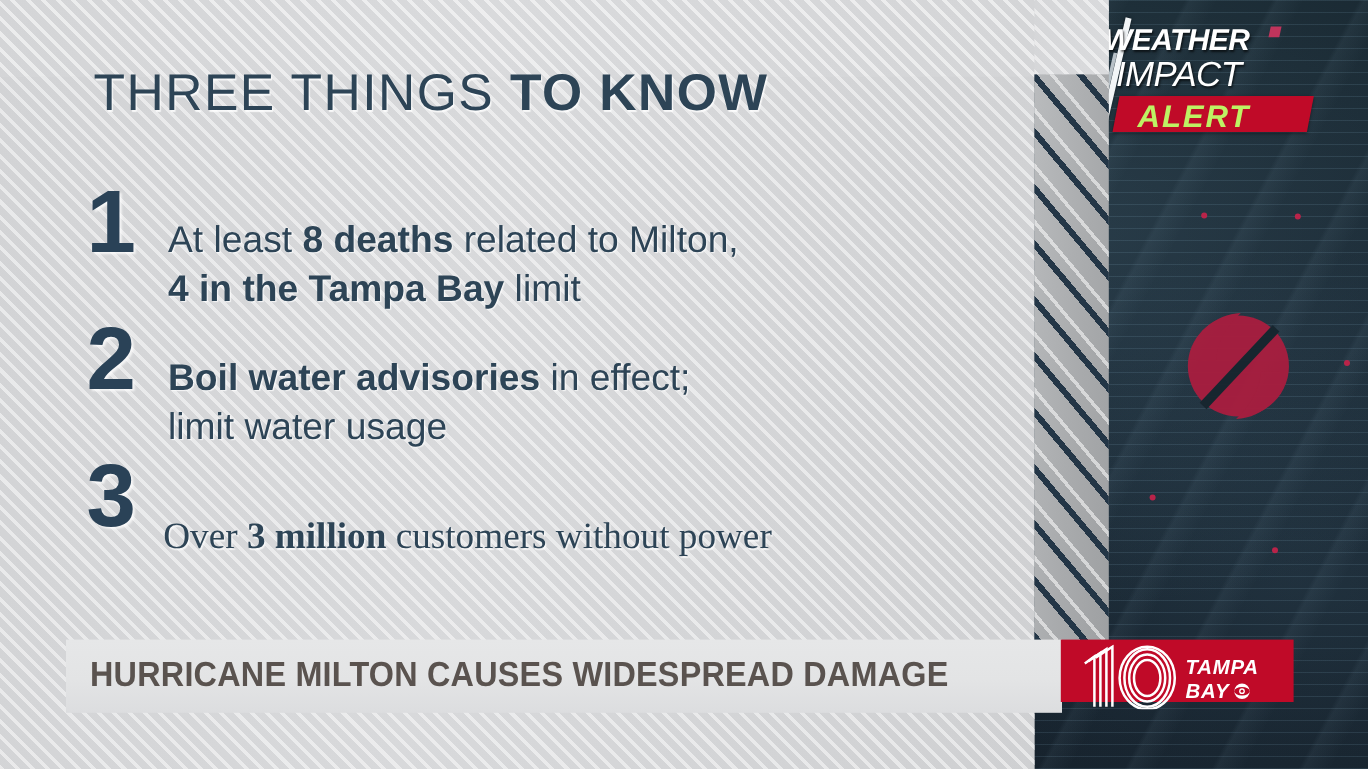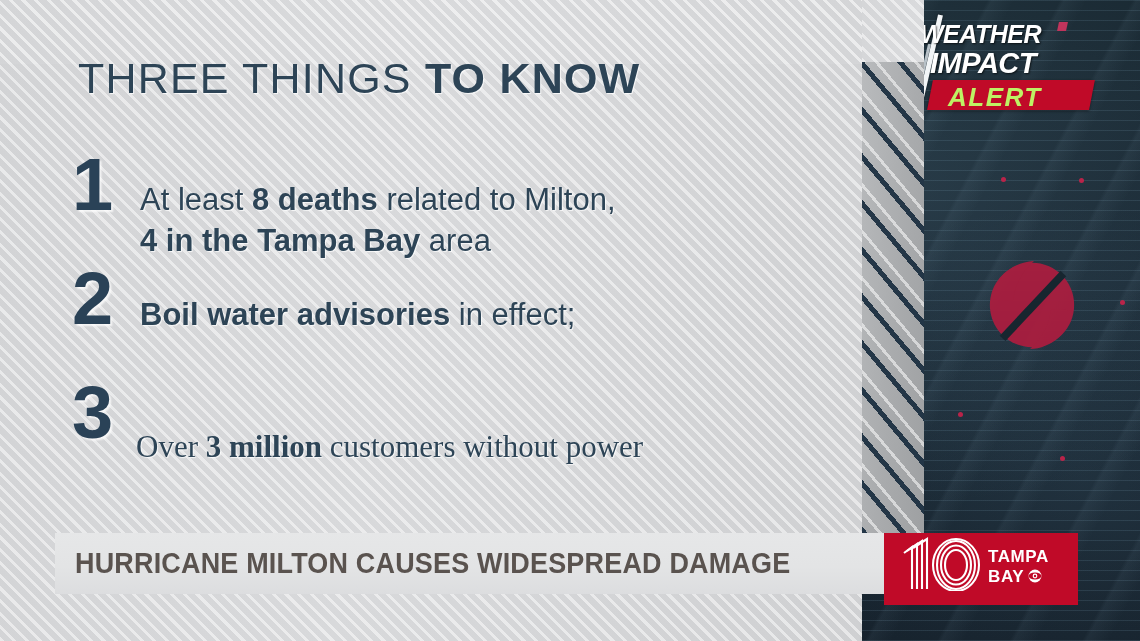--- a/index.html
+++ b/index.html
@@ -94,21 +94,21 @@
     font-style: italic;
     letter-spacing: -0.5px;
     color: #ffffff;
     text-shadow: 1px 1px 2px rgba(0,0,0,.65);
     white-space: nowrap;
   }
   #wia .line-impact {
     position: absolute;
     left: 20px; top: 29px;
     font-size: 29px;
-    font-weight: bold;
+    font-weight: normal;
     font-style: italic;
     letter-spacing: -0.5px;
     color: #ffffff;
     text-shadow: 1px 1px 2px rgba(0,0,0,.65);
     white-space: nowrap;
   }
   #wia .alert-band {
     position: absolute;
     left: 20px; top: 62px;
     width: 162px; height: 30px;
@@ -256,22 +256,23 @@
     color: #5a534f;
     white-space: nowrap;
     transform: scaleX(.93);
     transform-origin: left center;
   }
 
   
   #logo-block {
     position: absolute;
     left: 884px; top: 533px;
-    width: 194px; height: 72px;
+    width: 194px; height: 52px;
     background: #c00a28;
+    font-style: italic;
   }
   #logo-10 {
     position: absolute;
     left: 14px; top: 4px;
     width: 84px; height: 54px;
   }
   #logo-words {
     position: absolute;
     left: 104px; top: 14px;
     color: #ffffff;
@@ -324,28 +325,28 @@
   <div id="light-panel"></div>
   <div id="light-panel-lower"></div>
   <div id="hatch-col-top"></div>
   <div id="hatch-col"></div>
 
   <div id="title"><span>THREE THINGS </span><span class="b">TO KNOW</span></div>
 
   <div class="item" id="item1">
     <div class="num">1</div>
     <div class="txt">
-      <span>At least </span><b>8 deaths</b><span> related to Milton,</span><br><b>4 in the Tampa Bay</b><span> area</span>
+      <span>At least </span><b>8 deaths</b><span> related to Milton,</span><br><b>4 in the Tampa Bay</b><span> limit</span>
     </div>
   </div>
 
   <div class="item" id="item2">
     <div class="num">2</div>
     <div class="txt">
-      <span></span><b>Boil water advisories</b><span> in effect;</span><br><b></b>
+      <span></span><b>Boil water advisories</b><span> in effect;</span><br><b></b><span>limit water usage</span>
     </div>
   </div>
 
   <div class="item" id="item3">
     <div class="num">3</div>
     <div class="txt">
       <span>Over </span><b>3 million</b><span> customers without power</span>
     </div>
   </div>
 

